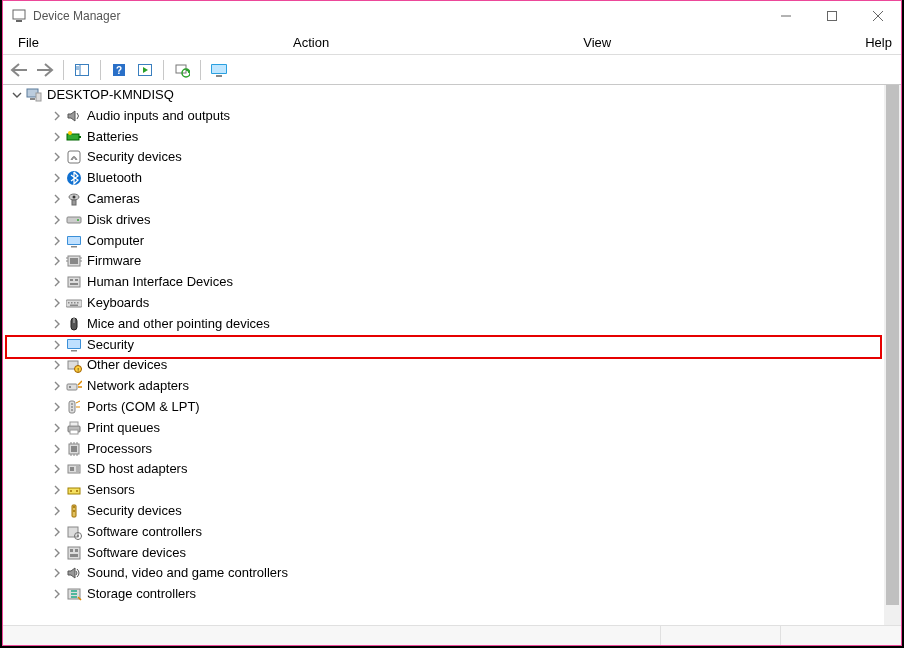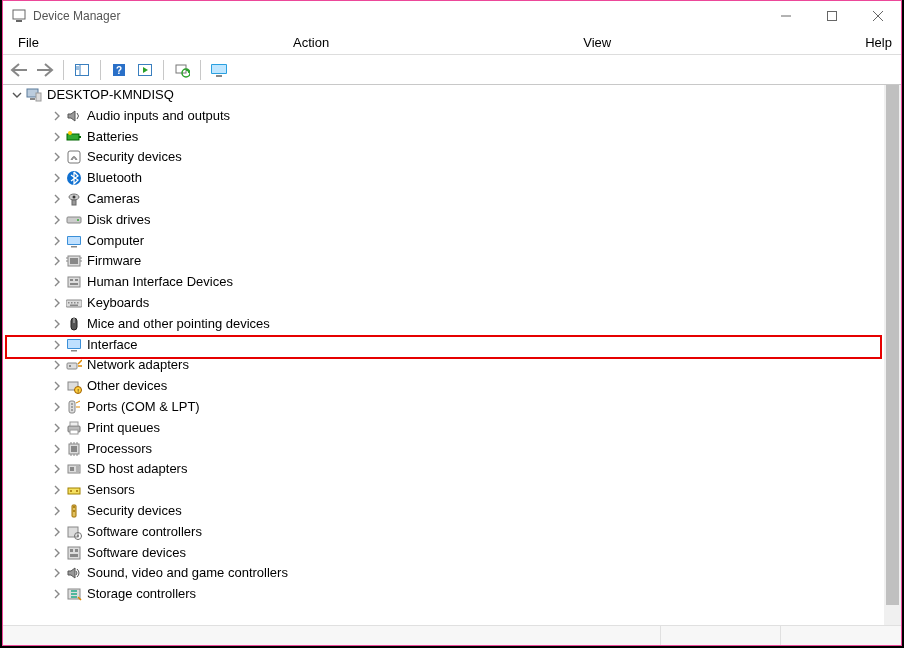--- a/index.html
+++ b/index.html
@@ -384,51 +384,51 @@
               <path d="M3 1 L7 5 L3 9" fill="none" stroke="#888" stroke-width="1.4"></path>
             </svg>
           </span>
     <span class="dev-icon">
             <svg width="16" height="16" viewBox="0 0 16 16">
               <rect x="1" y="2" width="14" height="10" rx="1" fill="#3a8fd8"></rect>
               <rect x="2" y="3" width="12" height="8" fill="#bfe0ff"></rect>
               <rect x="5" y="13" width="6" height="1.5" fill="#888"></rect>
             </svg>
           </span>
-    <span class="label">Interface</span>
+    <span class="label">Security</span>
+  </div>
+        <div class="row child">
+    <span class="caret">
+            <svg width="10" height="10" viewBox="0 0 10 10">
+              <path d="M3 1 L7 5 L3 9" fill="none" stroke="#888" stroke-width="1.4"></path>
+            </svg>
+          </span>
+    <span class="dev-icon">
+            <svg width="16" height="16" viewBox="0 0 16 16">
+              <rect x="2" y="4" width="10" height="8" fill="#ddd" stroke="#888"></rect>
+              <circle cx="12" cy="12" r="3.5" fill="#ffd040" stroke="#a06000"></circle>
+              <text x="12" y="14.5" font-size="6" text-anchor="middle" fill="#000">!</text>
+            </svg>
+          </span>
+    <span class="label">Other devices</span>
   </div>
         <div class="row child">
     <span class="caret">
             <svg width="10" height="10" viewBox="0 0 10 10">
               <path d="M3 1 L7 5 L3 9" fill="none" stroke="#888" stroke-width="1.4"></path>
             </svg>
           </span>
     <span class="dev-icon">
             <svg width="16" height="16" viewBox="0 0 16 16">
               <rect x="1" y="6" width="10" height="6" rx="1" fill="#ddd" stroke="#888"></rect>
               <rect x="3" y="8" width="2" height="2" fill="#888"></rect>
               <path d="M12 7 L16 3 M12 9 L16 9" stroke="#d80" stroke-width="1.5"></path>
             </svg>
           </span>
     <span class="label">Network adapters</span>
-  </div>
-        <div class="row child">
-    <span class="caret">
-            <svg width="10" height="10" viewBox="0 0 10 10">
-              <path d="M3 1 L7 5 L3 9" fill="none" stroke="#888" stroke-width="1.4"></path>
-            </svg>
-          </span>
-    <span class="dev-icon">
-            <svg width="16" height="16" viewBox="0 0 16 16">
-              <rect x="2" y="4" width="10" height="8" fill="#ddd" stroke="#888"></rect>
-              <circle cx="12" cy="12" r="3.5" fill="#ffd040" stroke="#a06000"></circle>
-              <text x="12" y="14.5" font-size="6" text-anchor="middle" fill="#000">!</text>
-            </svg>
-          </span>
-    <span class="label">Other devices</span>
   </div>
         <div class="row child">
     <span class="caret">
             <svg width="10" height="10" viewBox="0 0 10 10">
               <path d="M3 1 L7 5 L3 9" fill="none" stroke="#888" stroke-width="1.4"></path>
             </svg>
           </span>
     <span class="dev-icon">
             <svg width="16" height="16" viewBox="0 0 16 16">
               <rect x="3" y="2" width="6" height="12" rx="2" fill="#ddd" stroke="#888"></rect>

